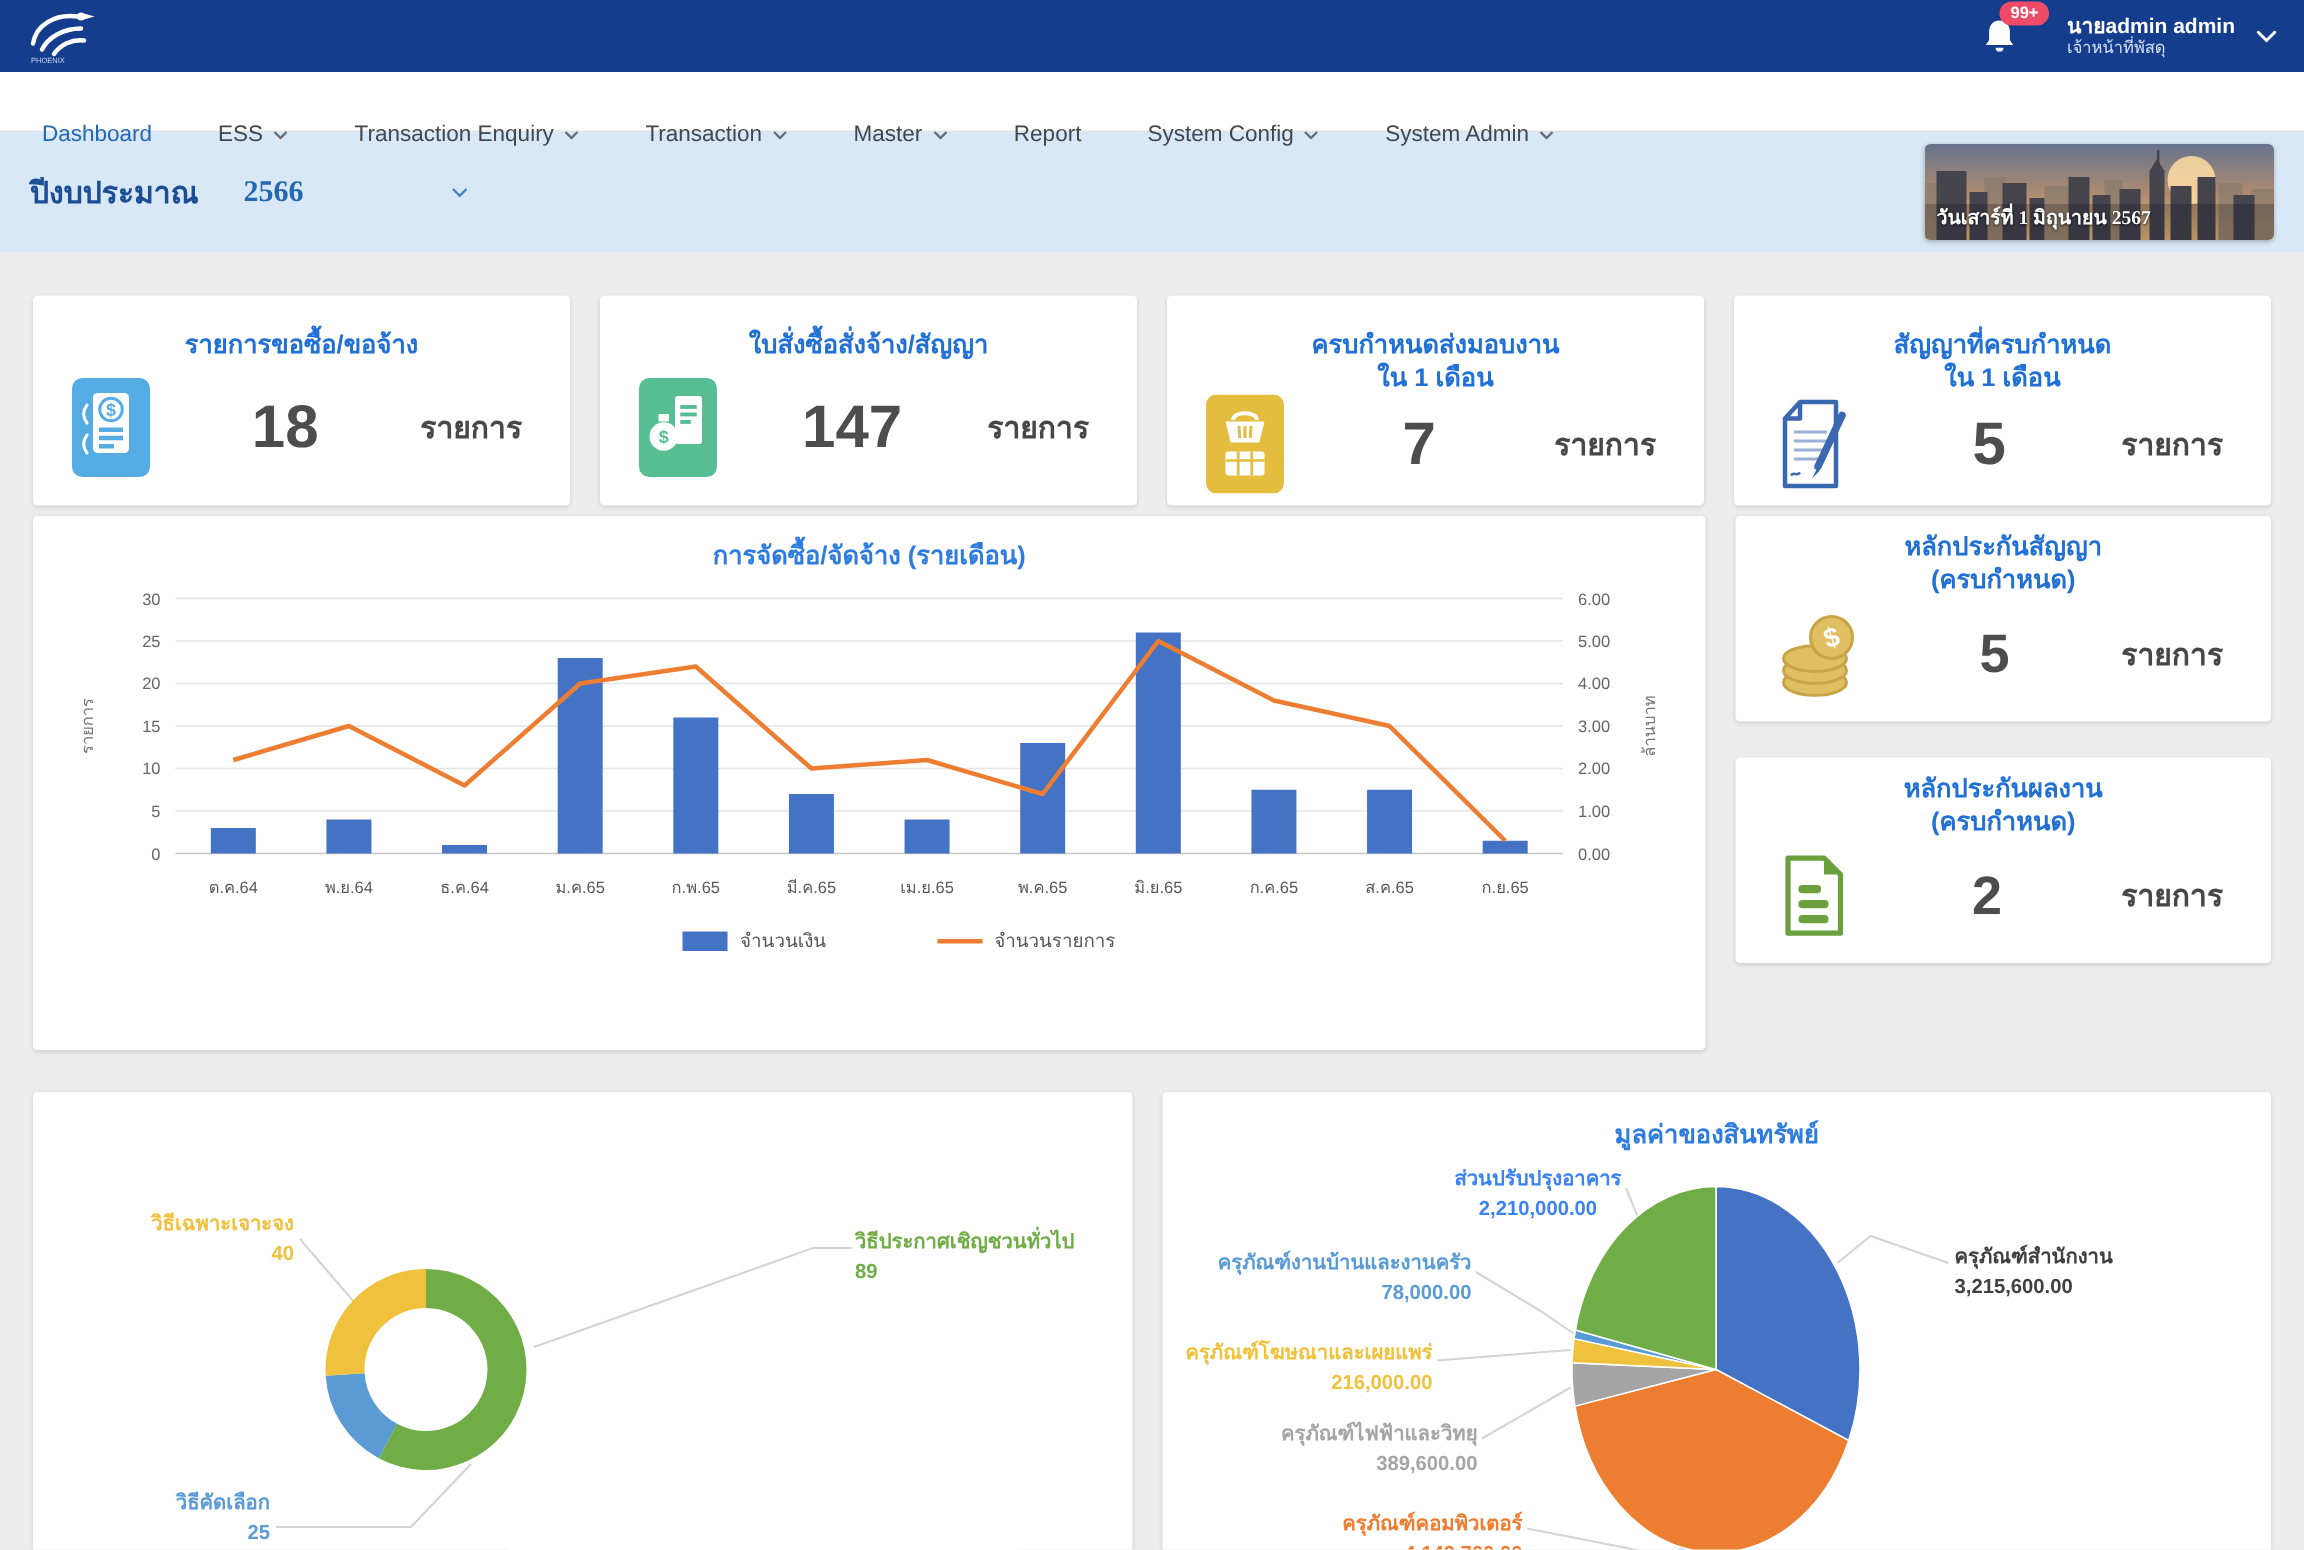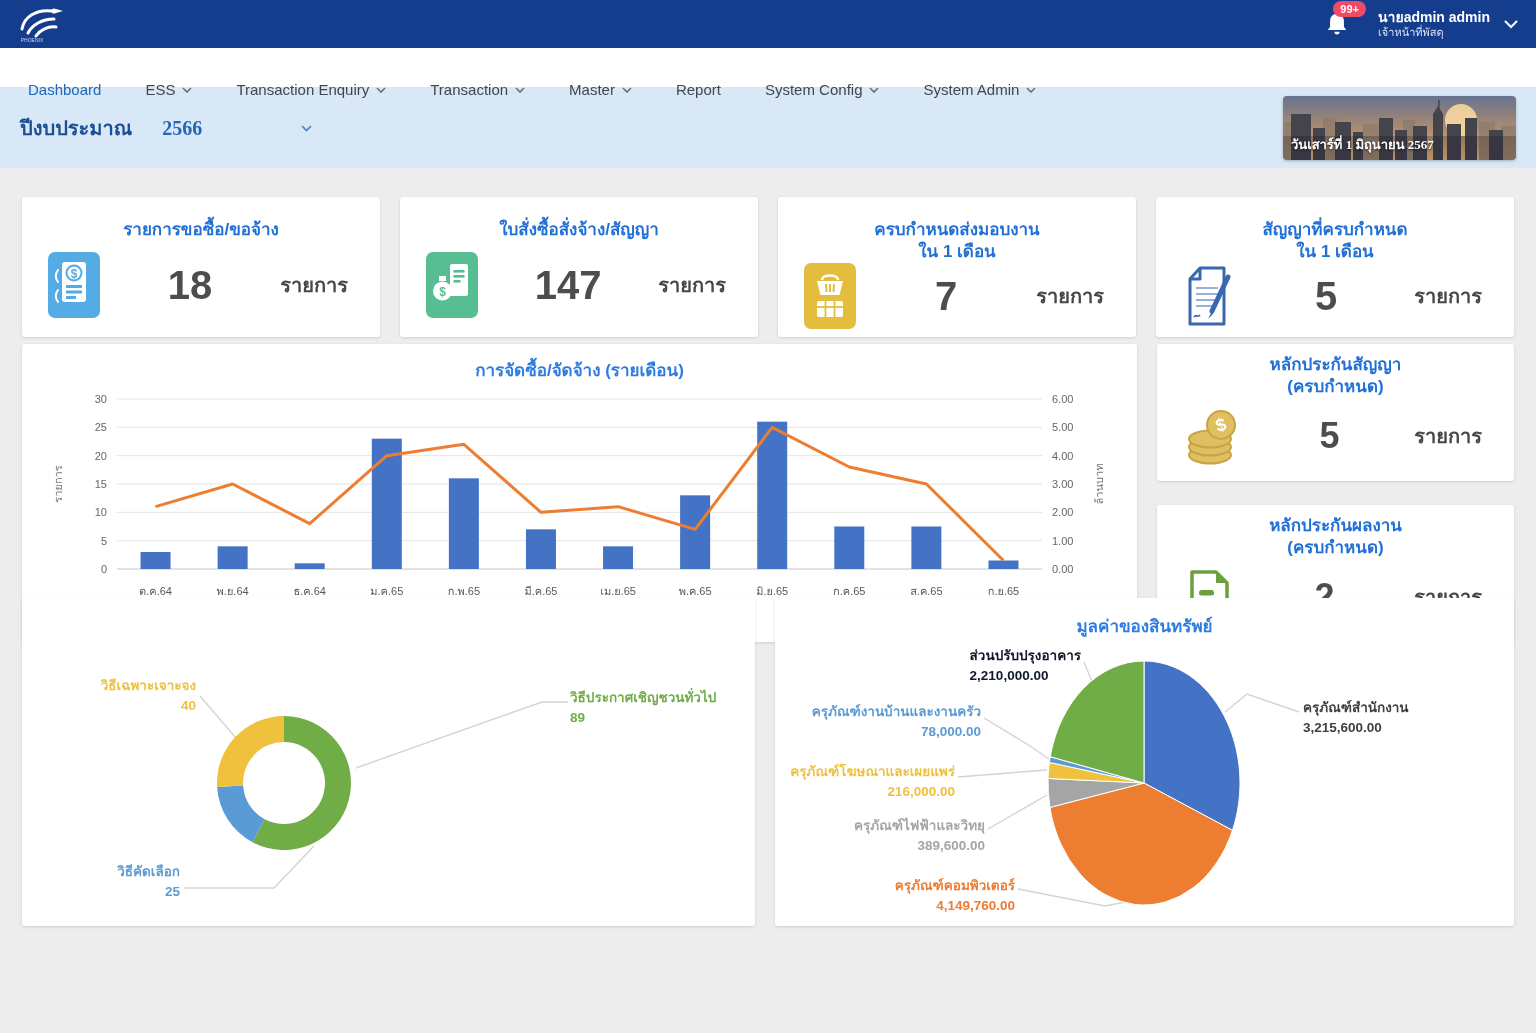--- a/index.html
+++ b/index.html
@@ -4,21 +4,21 @@
 <style>
   html,body{margin:0;padding:0;width:1536px;height:1033px;overflow:hidden;
     font-family:"Liberation Sans","DejaVu Sans",sans-serif;background:#ededed;}
   *{box-sizing:border-box;}
 
   
   .navbar{height:48px;background:#153d8e;display:flex;align-items:center;padding:0 18px;color:#fff;}
   .logo{flex:0 0 auto;margin-right:10px;}
   .app-title{font-size:17px;font-weight:bold;letter-spacing:.2px;}
   .nav-right{margin-left:auto;display:flex;align-items:center;gap:14px;}
-  .bell-wrap{position:relative;width:34px;height:34px;display:flex;align-items:center;justify-content:center;cursor:pointer;}
+  .bell-wrap{position:relative;width:34px;height:34px;display:flex;align-items:center;cursor:pointer;}
   .badge{position:absolute;top:-6px;right:-12px;background:#ef4b66;color:#fff;font-size:11px;font-weight:bold;
     padding:2px 7px;border-radius:10px;line-height:1.1;}
   .user{display:flex;flex-direction:column;line-height:1.2;margin-left:10px;}
   .user-name{font-size:14px;font-weight:bold;}
   .user-role{font-size:11px;color:#d6e0f5;}
 
   
   .menubar{height:40px;background:#fff;display:flex;align-items:center;padding:0 6px;border-bottom:1px solid #e3e3e3;}
   .menu-item{display:flex;align-items:center;gap:7px;padding:0 22px;font-size:15px;color:#42474f;cursor:pointer;height:100%;margin-top:43px;}
   .menu-item.active{color:#2268b4;}
@@ -42,21 +42,21 @@
   .stat-row{display:grid;grid-template-columns:repeat(4,1fr);gap:20px;height:119px;margin-bottom:28px;}
   .stat-card{display:flex;flex-direction:column;padding:22px 12px 8px;cursor:pointer;}
   .card-title{color:#2170d5;font-weight:bold;font-size:17px;text-align:center;line-height:1.3;}
   .card-title span{display:block;}
   .card-title .line2:empty{display:none;}
   .stat-body{flex:1;display:flex;align-items:center;}
   .stat-icon{margin-left:14px;display:flex;align-items:center;}
   .stat-value{flex:1;text-align:center;font-size:40px;font-weight:bold;color:#4d4d4d;}
   .stat-unit{font-size:20px;font-weight:bold;color:#474747;margin-right:20px;}
 
-  .mid-row{display:grid;grid-template-columns:1115px 357px;gap:20px;height:226px;margin-bottom:28px;}
+  .mid-row{display:grid;grid-template-columns:1115px 357px;gap:20px;height:356px;margin-bottom:28px;}
   .chart-panel{padding-top:12px;}
   .chart-panel h3,.pie-panel h3{margin:0;font-size:17px;font-weight:bold;color:#2e7ce0;text-align:center;}
   .legend{display:flex;justify-content:center;align-items:center;gap:34px;height:26px;font-size:12.5px;color:#555;}
   .legend-item{display:flex;align-items:center;gap:8px;margin-left:40px;}
   .sw.bar{width:30px;height:13px;background:#4472C4;}
   .sw.line{width:30px;height:3px;background:#ED7D31;}
 
   .side-col{display:flex;flex-direction:column;gap:24px;}
   .side-card{flex:0 0 137px;display:flex;flex-direction:column;padding:10px 12px 8px;cursor:pointer;}
   .side-card .stat-value{font-size:36px;}
@@ -456,20 +456,20 @@
             <span>389,600.00</span>
           </div>
           <div class="chart-label" style="color: rgb(239, 193, 60); top: 164px; right: 559px; text-align: right;">
             <span>ครุภัณฑ์โฆษณาและเผยแพร่</span>
             <span>216,000.00</span>
           </div>
           <div class="chart-label" style="color: rgb(91, 155, 213); top: 104px; right: 533px; text-align: right;">
             <span>ครุภัณฑ์งานบ้านและงานครัว</span>
             <span>78,000.00</span>
           </div>
-          <div class="chart-label" style="color: #0f172a; top: 48px; right: 433px; text-align: left;">
+          <div class="chart-label" style="color: #3b82f6; top: 48px; right: 433px; text-align: center;">
             <span>ส่วนปรับปรุงอาคาร</span>
             <span>2,210,000.00</span>
           </div>
         </div>
     </div>
   </section>
 </main>
 
 </body></html>

